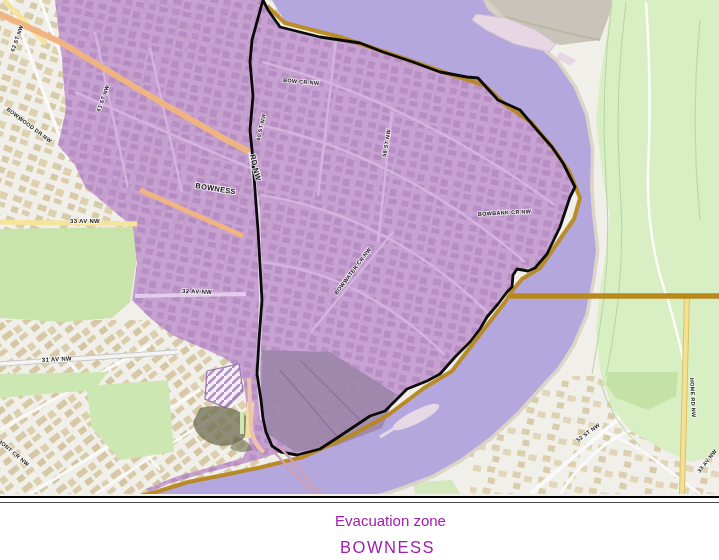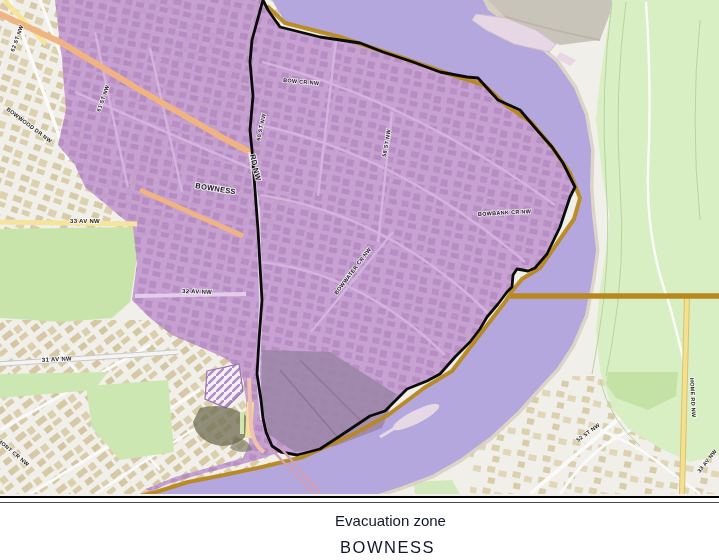--- a/index.html
+++ b/index.html
@@ -1,20 +1,20 @@
 <!DOCTYPE html>
 <html><head>
 <meta charset="utf-8">
 <style>
   html,body{margin:0;padding:0;background:#ffffff;}
   body{width:719px;height:560px;overflow:hidden;font-family:"Liberation Sans",sans-serif;}
   .map-wrap{position:relative;width:719px;height:496px;overflow:hidden;border-bottom:2px solid #000;background:#f1efe9;}
   .map-wrap svg{display:block;}
   .divider{width:719px;height:1px;background:#4a4a4a;margin-top:4px;}
-  .caption{width:719px;text-align:center;color:#0f172a;}
+  .caption{width:719px;text-align:center;color:#a21caf;}
   .caption .line1{font-size:15px;margin-top:9px;transform:translateX(31px);}
   .caption .line2{font-size:16.5px;letter-spacing:1.5px;margin-top:9px;transform:translateX(28px);}
   text.lbl{fill:#1c1c1c;font-family:"Liberation Sans",sans-serif;font-weight:700;
            paint-order:stroke;stroke:rgba(255,255,255,.75);stroke-width:1.6px;letter-spacing:.3px;}
   text.lbl-major{stroke-width:2px;}
 </style>
 </head>
 <body>
 
 <div class="map-wrap">

